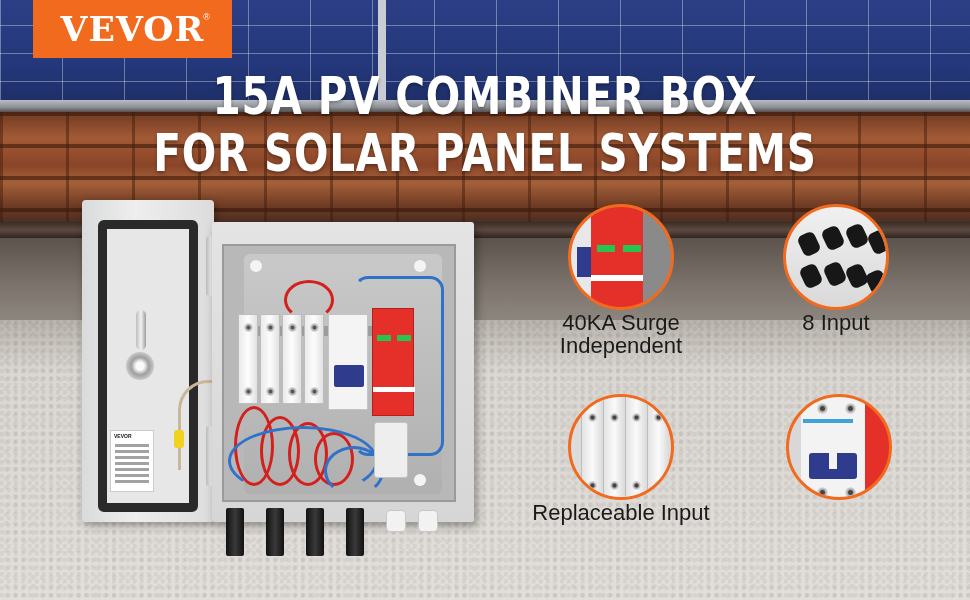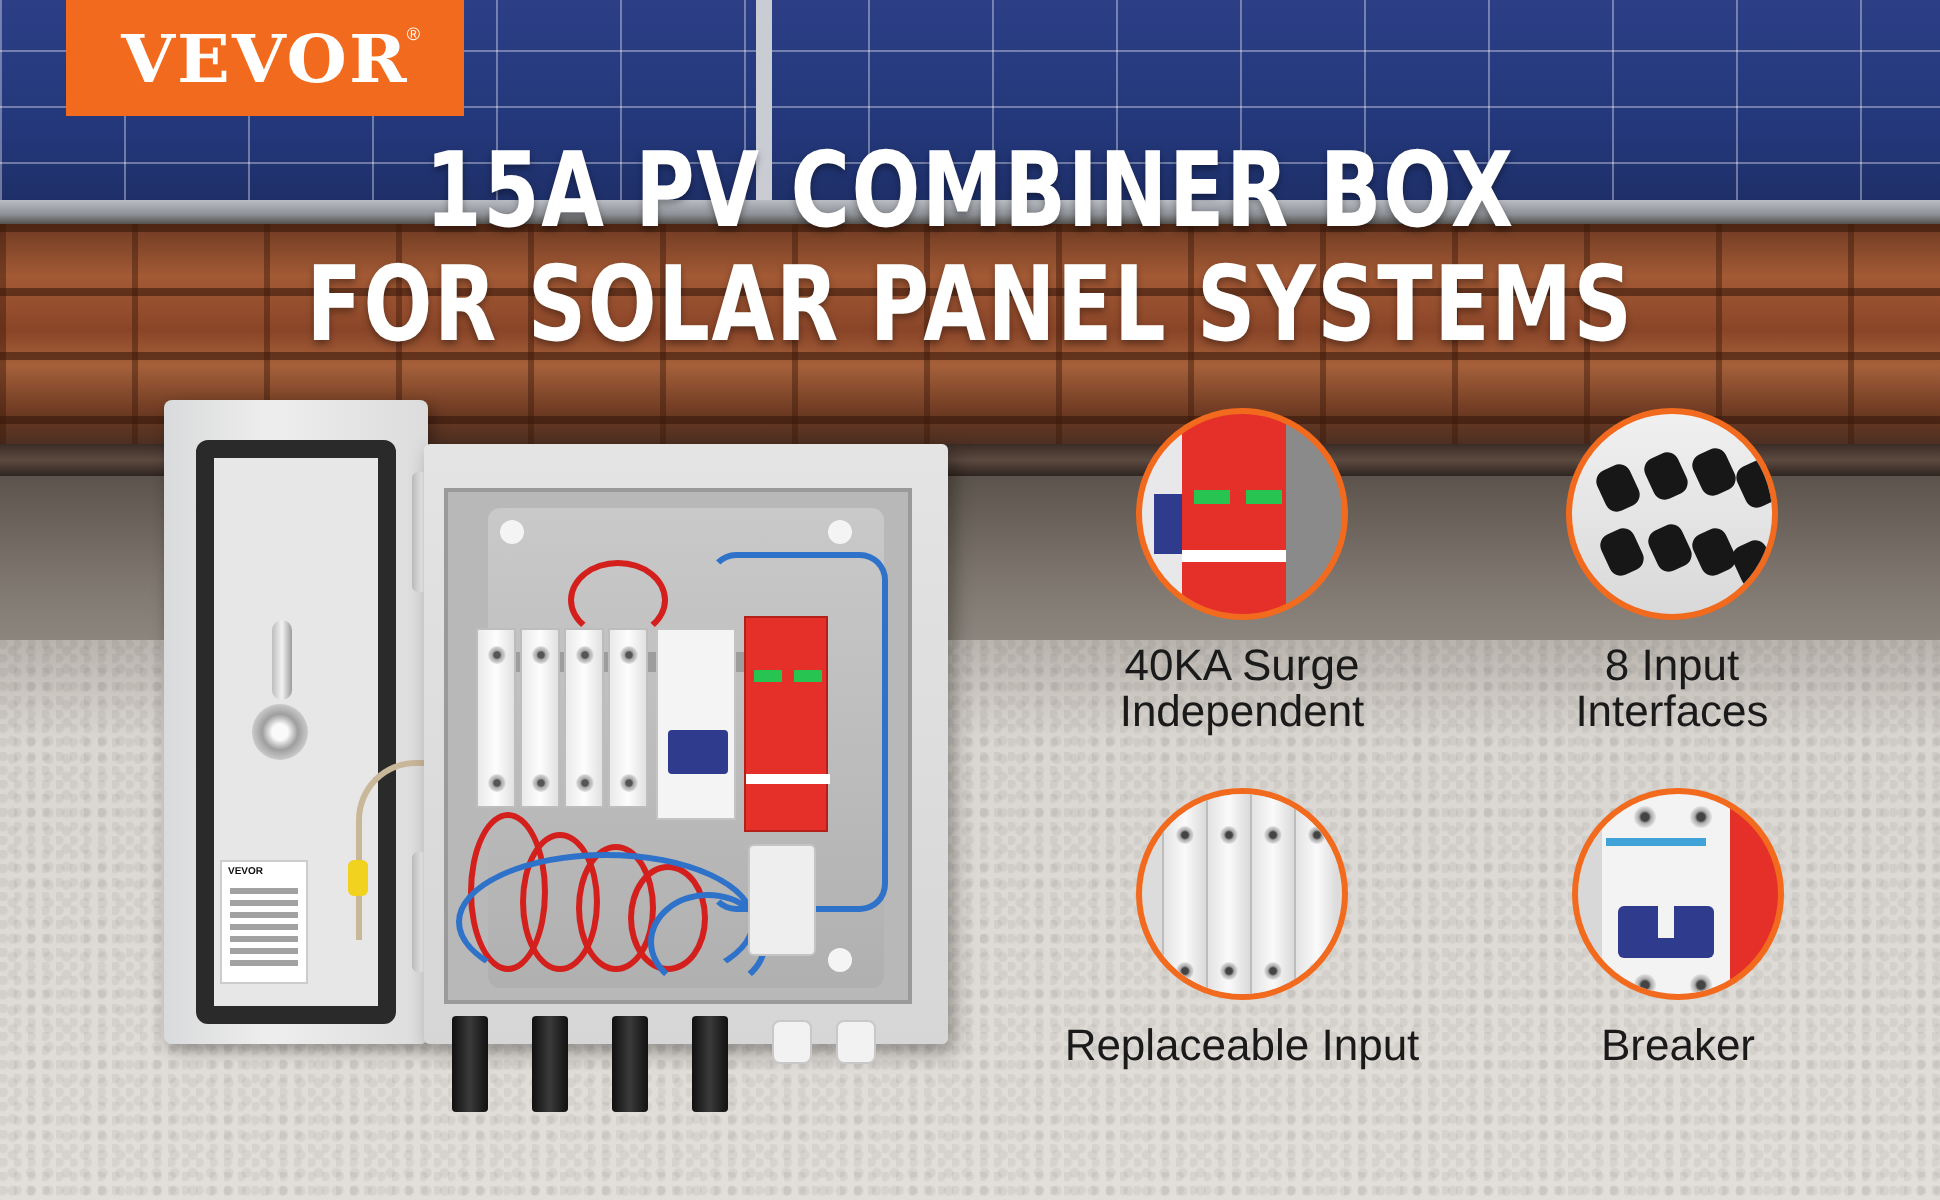--- a/index.html
+++ b/index.html
@@ -99,21 +99,21 @@
 
   .connector { position: absolute; top: 312px; width: 18px; height: 48px;
     background: linear-gradient(90deg, #111, #3a3a3a, #111); border-radius: 2px; }
   .gland { position: absolute; top: 314px; width: 20px; height: 22px; background: #f2f2f2;
     border: 1px solid #c8c8c8; border-radius: 4px; }
 
   
   .feature { position: absolute; width: 220px; text-align: center; }
   .feature-circle { width: 106px; height: 106px; border-radius: 50%; border: 3px solid #f26a1d;
     margin: 0 auto; overflow: hidden; position: relative; background: #ddd; }
-  .feature-label { margin-top: 11px; font-size: 22px; line-height: 23px; color: #1a1a1a;
+  .feature-label { margin-top: 1px; font-size: 22px; line-height: 23px; color: #1a1a1a;
     font-family: "Liberation Sans", sans-serif; }
 
   
   .c-surge { background: linear-gradient(90deg, #e8e8ea 0 20%, #e5302a 20% 72%, #8a8a8a 72% 100%); }
   .c-surge .win { position: absolute; top: 38px; width: 18px; height: 7px; background: #27c452; }
   .c-surge .stripe { position: absolute; left: 20%; top: 68px; width: 52%; height: 6px; background: #fff; }
   .c-surge .blue { position: absolute; left: 6px; top: 40px; width: 14px; height: 30px; background: #2f3b8c; }
   .c-input { background: linear-gradient(180deg, #f0f0f0, #d9d9d9); }
   .c-input .mc4 { position: absolute; width: 18px; height: 22px; background: #171717; border-radius: 6px;
     transform: rotate(-25deg); }
@@ -248,21 +248,20 @@
     <div class="mc4" style="left:38px;top:20px"></div>
     <div class="mc4" style="left:62px;top:18px"></div>
     <div class="mc4" style="left:84px;top:24px"></div>
     <div class="mc4" style="left:16px;top:58px"></div>
     <div class="mc4" style="left:40px;top:56px"></div>
     <div class="mc4" style="left:62px;top:58px"></div>
     <div class="mc4" style="left:82px;top:64px"></div>
   </div>
   <div class="feature-label">
     <div>8 Input</div>
-    <div>Interfaces</div>
   </div>
 </div>
 
 <div class="feature" style="left:511px;top:394px">
   <div class="feature-circle c-fuse">
     <div class="f" style="left:10px">
         <div class="s" style="top:16px"></div>
         <div class="s" style="top:84px"></div>
       </div>
     <div class="f" style="left:32px">
@@ -286,15 +285,14 @@
 <div class="feature" style="left:729px;top:394px">
   <div class="feature-circle c-breaker">
     <div class="sc" style="left:28px;top:6px"></div>
     <div class="sc" style="left:56px;top:6px"></div>
     <div class="bar"></div>
     <div class="toggle"></div>
     <div class="sc" style="left:28px;top:90px"></div>
     <div class="sc" style="left:56px;top:90px"></div>
   </div>
   <div class="feature-label">
-    <div>Breaker</div>
   </div>
 </div>
 
 </body></html>

